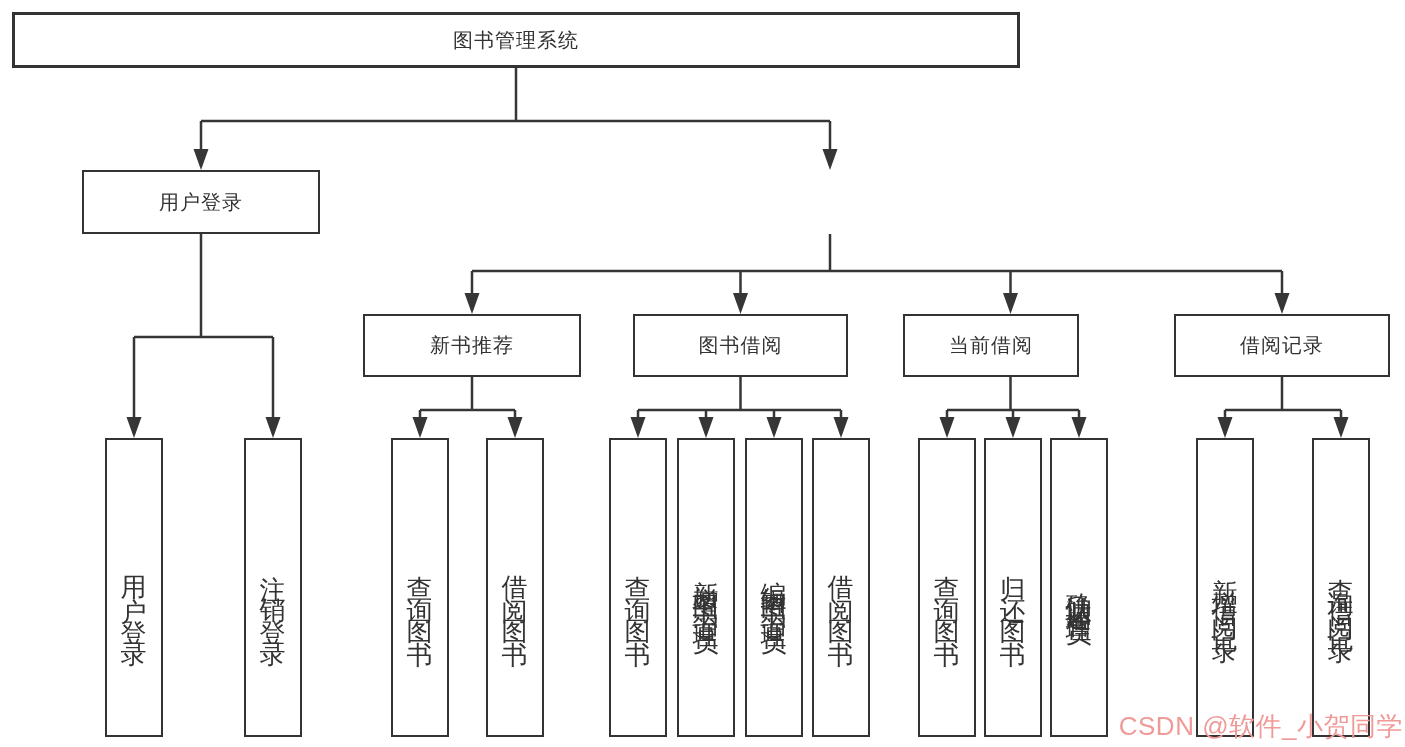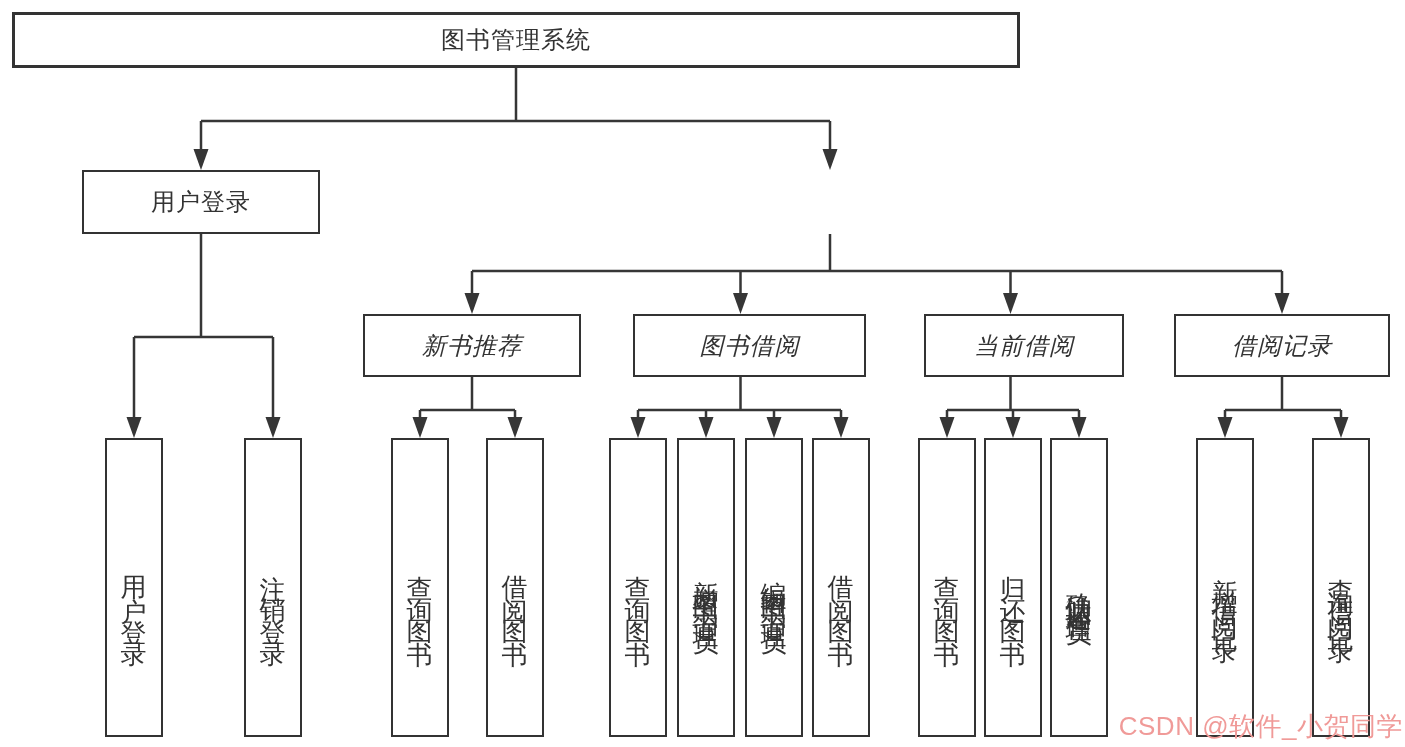--- a/index.html
+++ b/index.html
@@ -20,25 +20,25 @@
   .connector polygon { fill: var(--line, #363636); stroke: none; }
 
   .box {
     position: absolute;
     background: #ffffff;
     border: 2.5px solid var(--border, #333333);
     display: flex;
     align-items: center;
     justify-content: center;
   }
-  .hlabel { font-size: 24px; letter-spacing: 1px; white-space: nowrap; }
+  .hlabel { font-size: 20px; letter-spacing: 1px; white-space: nowrap; }
 
   .root { left: 12px; top: 12px; width: 1008px; height: 56px; border-width: 3px; }
   .l2   { top: 170px; height: 64px; }
-  .l3   { top: 314px; height: 63px; font-style: italic; }
+  .l3   { top: 314px; height: 63px; }
   .leaf { top: 438px; height: 299px; width: 58px; }
 
   .vtext {
     writing-mode: vertical-lr;
     text-orientation: upright;
     font-size: 26px;
     line-height: 1;
     white-space: nowrap;
   }
   .vs4 { letter-spacing: 22px; margin-bottom: -22px; }
@@ -108,24 +108,24 @@
     <span class="hlabel">图书管理系统</span>
   </div>
 
   <div class="box l2" style="left:82px; width:238px;">
     <span class="hlabel">用户登录</span>
   </div>
 
   <div class="box l3" style="left:363px; width:218px;">
     <span class="hlabel">新书推荐</span>
   </div>
-  <div class="box l3" style="left:633px; width:233px;">
+  <div class="box l3" style="left:633px; width:215px;">
     <span class="hlabel">图书借阅</span>
   </div>
-  <div class="box l3" style="left:924px; width:200px;">
+  <div class="box l3" style="left:903px; width:176px;">
     <span class="hlabel">当前借阅</span>
   </div>
   <div class="box l3" style="left:1174px; width:216px;">
     <span class="hlabel">借阅记录</span>
   </div>
 
   <div class="box leaf" style="left:105px;">
     <span class="vtext vs4">用户登录</span>
   </div>
   <div class="box leaf" style="left:244px;">

